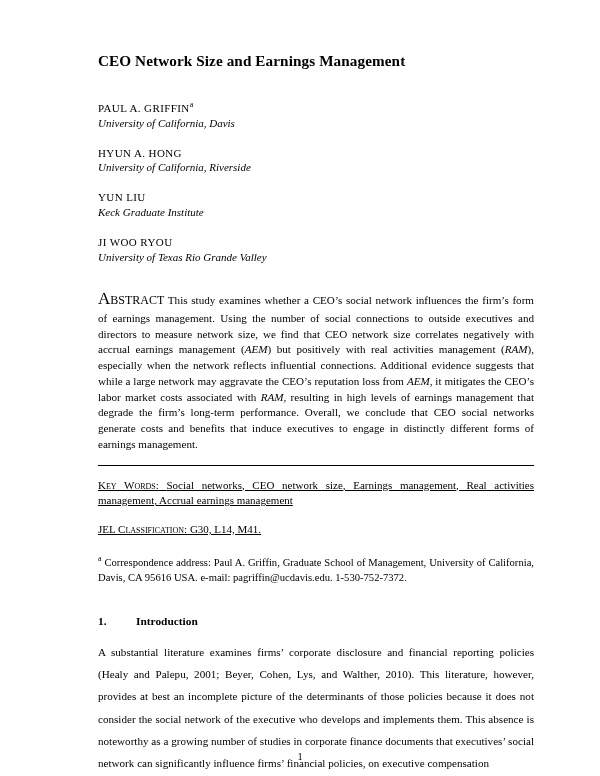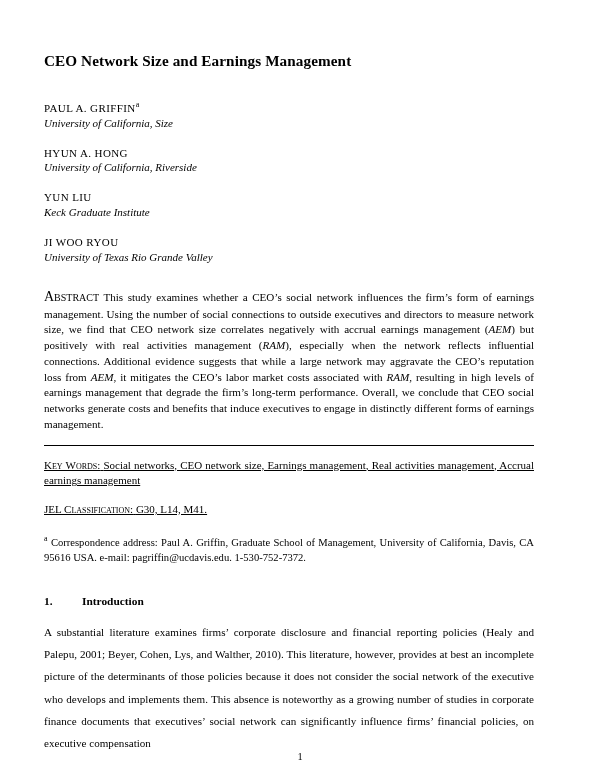--- a/index.html
+++ b/index.html
@@ -12,21 +12,21 @@
     height: 776px;
     font-family: "Liberation Serif", serif;
     color: #000000;
     overflow: hidden;
   }
   .page {
     position: relative;
     width: 600px;
     height: 776px;
     box-sizing: border-box;
-    padding: 52px 66px 0 44px;
+    padding: 52px 66px 0 98px;
   }
   .title {
     font-family: "Liberation Serif", serif;
     font-size: 15.2px;
     font-weight: bold;
     letter-spacing: 0.1px;
     margin: 0 0 30px 0;
     line-height: 1.2;
   }
   .author-block {
@@ -50,21 +50,21 @@
   .abstract {
     margin-top: 22px;
     font-size: 11.1px;
     line-height: 1.42;
     text-align: justify;
   }
   .sc {
     font-variant: small-caps;
   }
   .abstract-label {
-    font-size: 14px;
+    font-size: 17px;
   }
   .rule {
     border: none;
     border-top: 1px solid #000;
     margin: 12px 0 12px 0;
     height: 0;
   }
   .keywords, .jel {
     font-size: 11px;
     line-height: 1.42;
@@ -111,21 +111,21 @@
 </style>
 </head>
 <body>
 
 <div class="page">
 
   <h1 class="title">CEO Network Size and Earnings Management</h1>
 
   <div class="author-block">
     <div class="author-name"><span>PAUL A. GRIFFIN</span><span class="sup">a</span></div>
-    <div class="author-affil">University of California, Size</div>
+    <div class="author-affil">University of California, Davis</div>
   </div>
 
   <div class="author-block">
     <div class="author-name">HYUN A. HONG</div>
     <div class="author-affil">University of California, Riverside</div>
   </div>
 
   <div class="author-block">
     <div class="author-name">YUN LIU</div>
     <div class="author-affil">Keck Graduate Institute</div>

